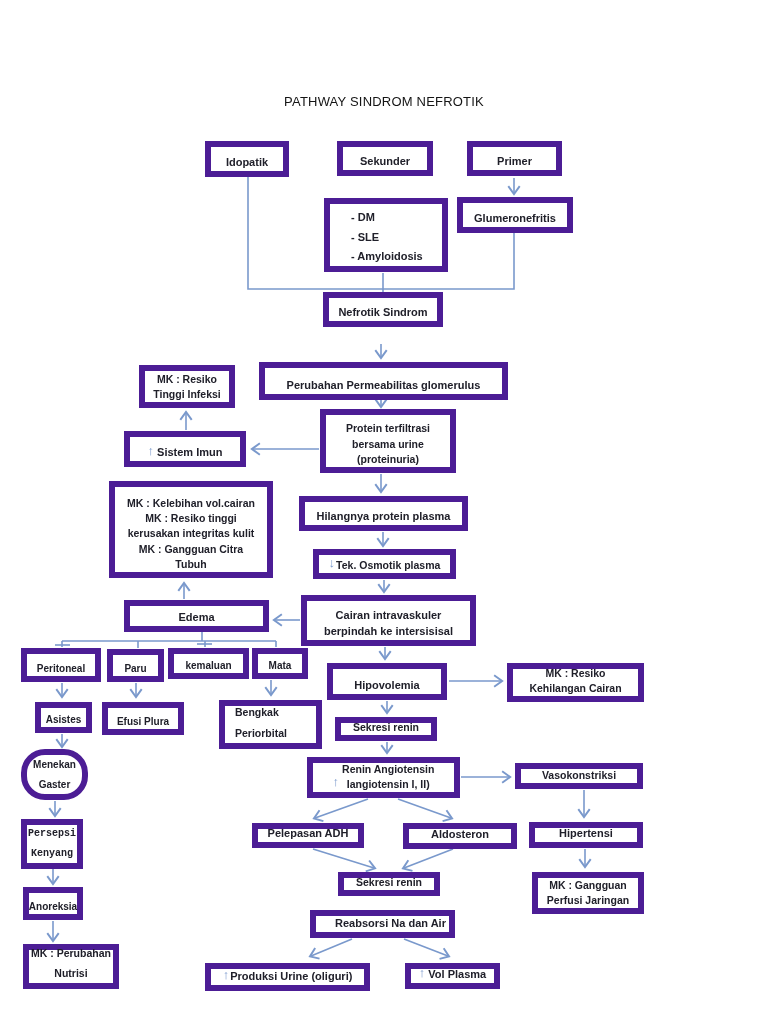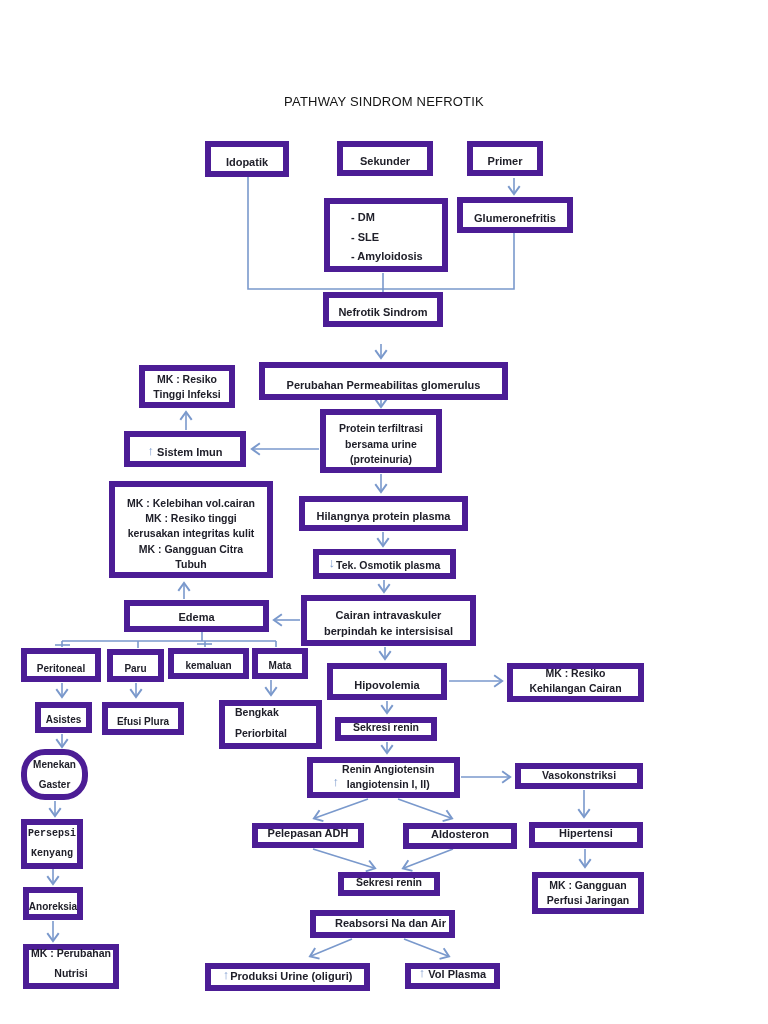--- a/index.html
+++ b/index.html
@@ -10,28 +10,28 @@
          font-size:13px;font-weight:normal;color:#141414;letter-spacing:.2px;}
   .box{position:absolute;box-sizing:border-box;border:6px solid #4c1d95;background:#ffffff;
        color:#20202a;font-weight:bold;font-size:11px;line-height:1.45;
        display:flex;align-items:flex-end;justify-content:center;text-align:center;}
   .box .lbl{white-space:pre-line;}
   .glyph{color:#7a99cc;font-weight:bold;margin-right:3px;font-size:13px;flex:0 0 auto;}
   .glyph.tight{margin-right:1px;}
   
   #n-idopatik{left:205px;top:141px;width:84px;height:36px;}
   #n-sekunder{left:337px;top:141px;width:96px;height:35px;}
-  #n-primer{left:467px;top:141px;width:76px;height:35px;}
+  #n-primer{left:467px;top:141px;width:95px;height:35px;}
   #n-causes{left:324px;top:198px;width:124px;height:74px;justify-content:flex-start;text-align:left;padding-left:21px;line-height:1.75;}
   #n-glumeronefritis{left:457px;top:197px;width:116px;height:36px;}
   #n-nefrotik{left:323px;top:292px;width:120px;height:35px;}
   #n-perubahan{left:259px;top:362px;width:249px;height:38px;}
   #n-mk-infeksi{left:139px;top:365px;width:96px;height:43px;font-size:10.5px;}
   #n-sistem-imun{left:124px;top:431px;width:122px;height:36px;}
-  #n-protein{left:320px;top:409px;width:122px;height:64px;font-size:10.5px;}
+  #n-protein{left:320px;top:409px;width:136px;height:64px;font-size:10.5px;}
   #n-mk-kelebihan{left:109px;top:481px;width:164px;height:97px;font-size:10.5px;}
   #n-hilangnya{left:299px;top:496px;width:169px;height:35px;}
   #n-tek-osmotik{left:313px;top:549px;width:143px;height:30px;font-size:10.5px;}
   #n-cairan{left:301px;top:595px;width:175px;height:51px;}
   #n-edema{left:124px;top:600px;width:145px;height:32px;}
   #n-peritoneal{left:21px;top:648px;width:80px;height:34px;font-size:10px;}
   #n-paru{left:107px;top:649px;width:57px;height:33px;font-size:10px;}
   #n-kemaluan{left:168px;top:648px;width:81px;height:31px;font-size:10px;}
   #n-mata{left:252px;top:648px;width:56px;height:31px;font-size:10px;}
   #n-hipovolemia{left:327px;top:663px;width:120px;height:37px;}

